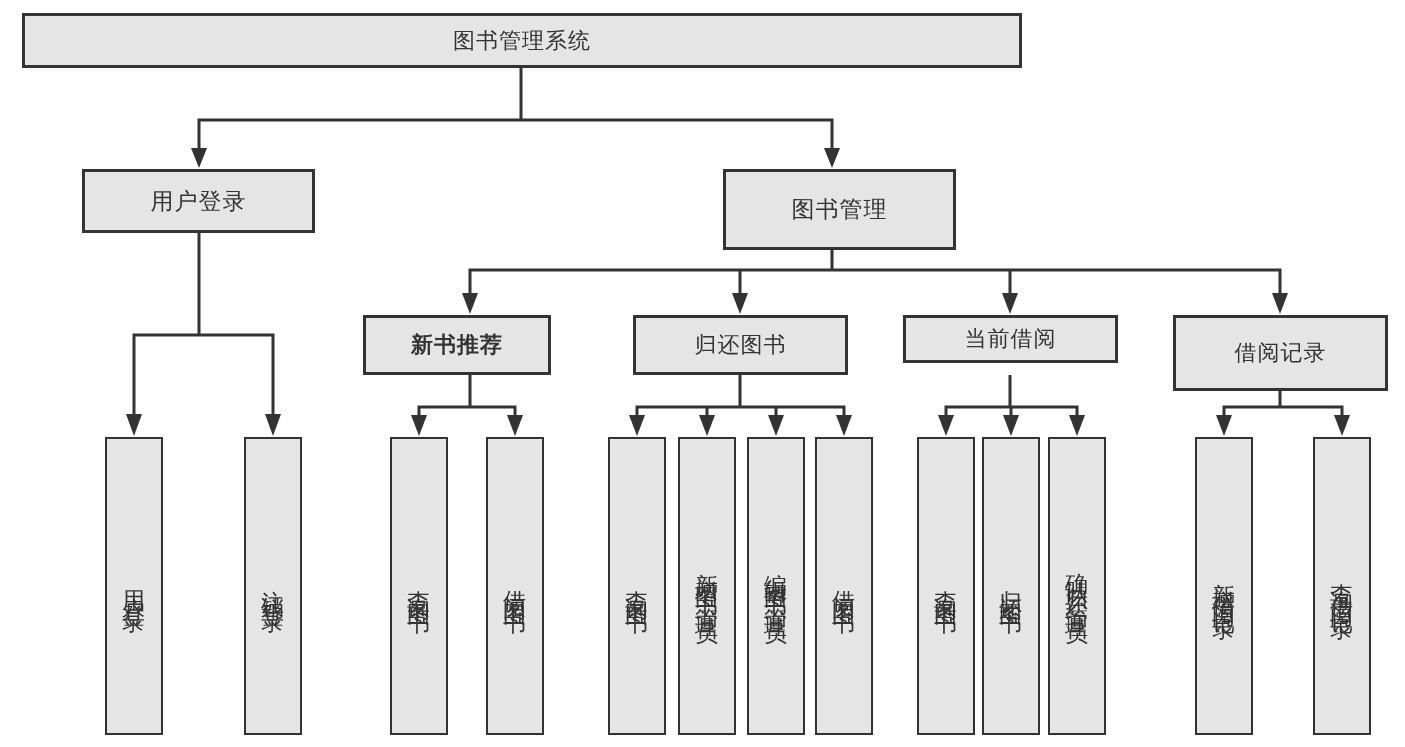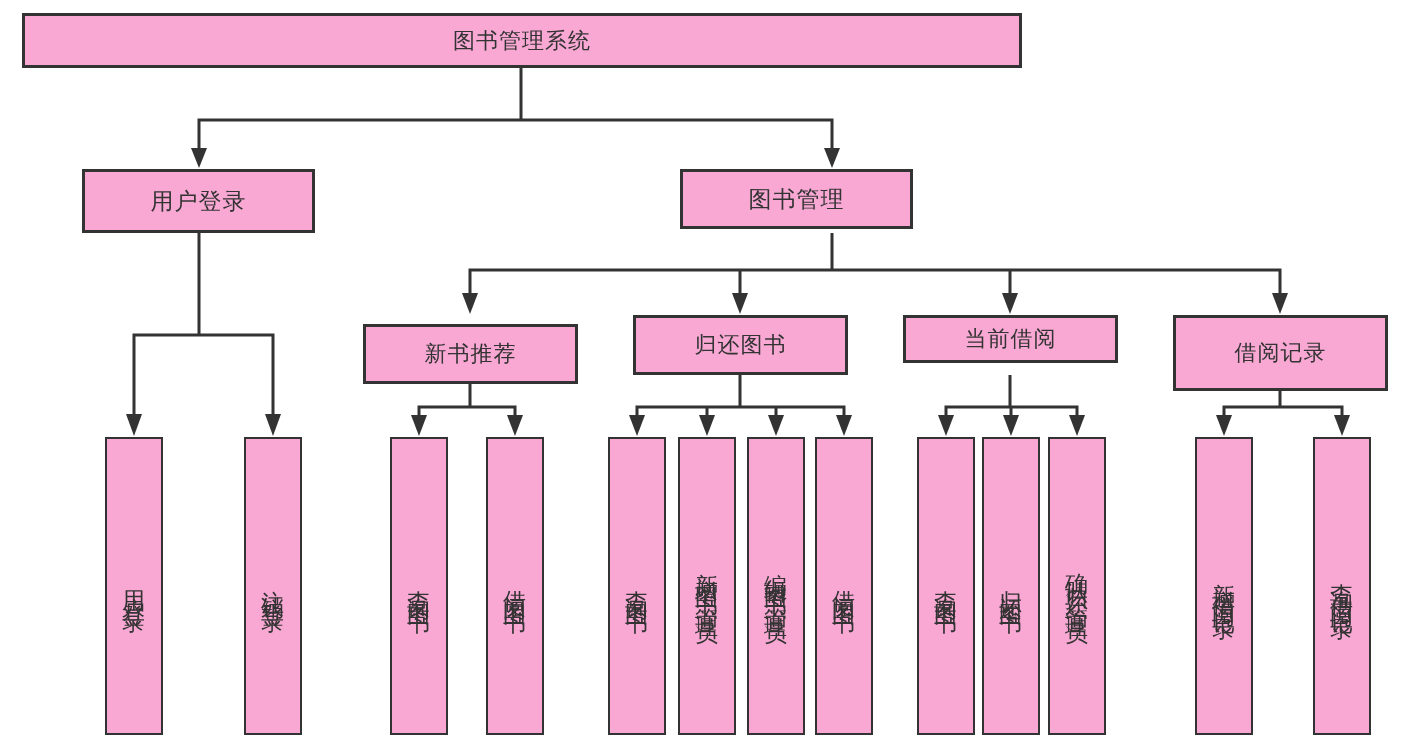--- a/index.html
+++ b/index.html
@@ -20,21 +20,21 @@
     left: 0;
     top: 0;
     width: 1405px;
     height: 747px;
     pointer-events: none;
   }
   .box {
     position: absolute;
     box-sizing: border-box;
     border: 3px solid #333333;
-    background: #f9a8d4;
+    background: #e5e5e5;
     display: flex;
     align-items: center;
     justify-content: center;
     color: #333333;
   }
   .box.root  { font-size: 22px; letter-spacing: 1px; }
   .box.lvl2  { font-size: 23px; letter-spacing: 1px; }
   .box.lvl3  { font-size: 22px; letter-spacing: 1px; }
   .box.leaf  { border-width: 2.5px; }
   .box.leaf .vtext {
@@ -102,23 +102,23 @@
     <g>
       <path d="M1280 375 V407 M1222.5 407 H1343.5 M1224 407 V417 M1342 407 V417"></path>
       <polygon points="1216,415 1232,415 1224,436"></polygon>
       <polygon points="1334,415 1350,415 1342,436"></polygon>
     </g>
   </svg>
 
   <div class="box root" style="left:22px; top:13px; width:1000px; height:55px;">图书管理系统</div>
 
   <div class="box lvl2" style="left:82px; top:169px; width:233px; height:64px;">用户登录</div>
-  <div class="box lvl2" style="left:680px; top:169px; width:233px; height:60px;">图书管理</div>
+  <div class="box lvl2" style="left:723px; top:169px; width:233px; height:81px;">图书管理</div>
 
-  <div class="box lvl3" style="left:363px; top:324px; width:215px; height:60px;">新书推荐</div>
+  <div class="box lvl3" style="left:363px; top:315px; width:188px; height:60px;font-weight:bold;">新书推荐</div>
   <div class="box lvl3" style="left:633px; top:315px; width:215px; height:60px;">归还图书</div>
   <div class="box lvl3" style="left:903px; top:315px; width:215px; height:48px;">当前借阅</div>
   <div class="box lvl3" style="left:1173px; top:315px; width:215px; height:76px;">借阅记录</div>
 
   <div class="box leaf" style="left:105px; top:437px; width:58px; height:298px;">
     <span class="vtext">用户登录</span>
   </div>
   <div class="box leaf" style="left:244px; top:437px; width:58px; height:298px;">
     <span class="vtext">注销登录</span>
   </div>

